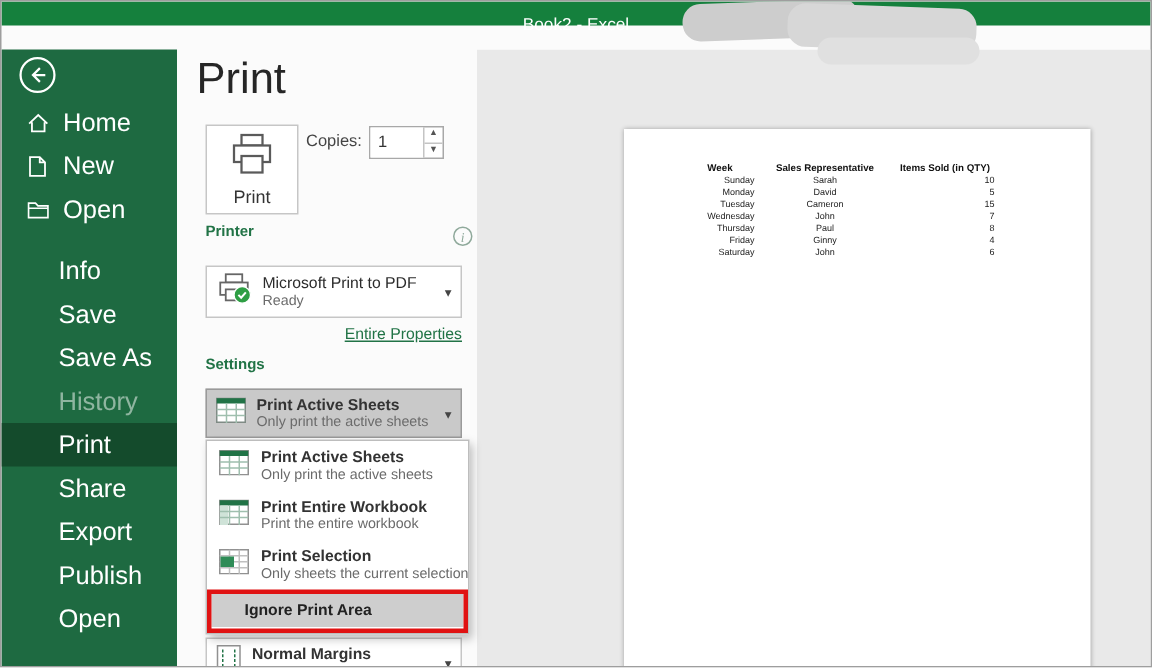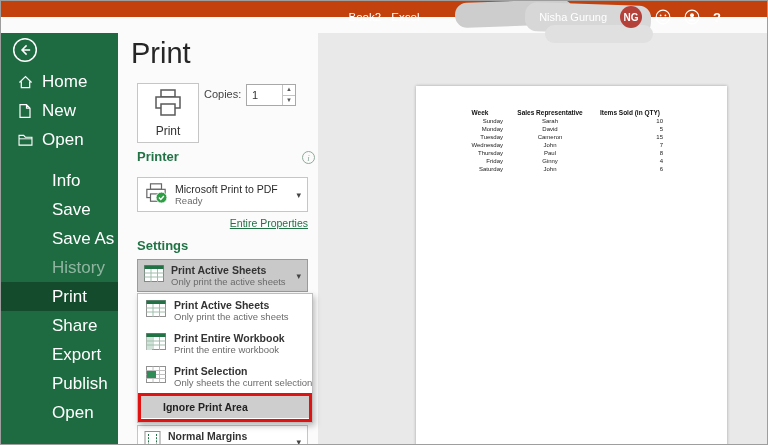--- a/index.html
+++ b/index.html
@@ -1,57 +1,57 @@
 <!DOCTYPE html>
 <html><head>
 <meta charset="utf-8">
 <style>
   * { margin:0; padding:0; box-sizing:border-box; }
   html,body { width:768px; height:445px; }
   body { font-family:"Liberation Sans", sans-serif; overflow:hidden; background:#fff; cursor:default; }
   .app { position:relative; width:768px; height:445px; overflow:hidden; border:1px solid #9e9e9e; background:#fbfbfb; }
 
   
-  .titlebar { position:absolute; left:0; top:0; right:0; height:16px; background:#c2410c; z-index:30; }
+  .titlebar { position:absolute; left:0; top:0; right:0; height:16px; background:#15803d; z-index:30; }
   .tb-title { position:absolute; left:0; right:0; top:0; line-height:32px; text-align:center; color:#fff; font-size:11.5px; }
   .smudge { position:absolute; left:452px; top:0; width:212px; height:48px; pointer-events:none; z-index:2; }
   .smudge i { position:absolute; display:block; background:#d2d2d2; border-radius:12px; }
   .smudge i:nth-child(1) { left:2px; top:0; width:118px; height:25px; transform:rotate(-2deg); background:#cdcdcd; }
   .smudge i:nth-child(2) { left:72px; top:3px; width:126px; height:29px; transform:rotate(2deg); background:#d7d7d7; }
   .smudge i:nth-child(3) { left:92px; top:24px; width:108px; height:18px; background:#e0e0e0; border-radius:9px; }
   .tb-right { position:absolute; right:0; top:0; height:32px; display:flex; align-items:center; gap:13px; padding-right:46px; z-index:6; }
   .tb-user { color:#fff; font-size:11px; white-space:nowrap; }
   .tb-avatar { width:22px; height:22px; border-radius:50%; background:#b5413b; color:#fff; font-size:10px; font-weight:bold; display:flex; align-items:center; justify-content:center; }
   .tb-icon { display:flex; align-items:center; justify-content:center; }
   .tb-help { color:#fff; font-size:13px; font-weight:bold; }
 
   
   .sidebar { position:absolute; left:0; top:32px; bottom:0; width:117px; background:#1e6a41; z-index:20; }
   .back-btn { margin:4px 0 4px 11px; width:26px; height:26px; cursor:pointer; }
   .nav-item { height:29px; display:flex; align-items:center; color:#fff; font-size:17px; cursor:pointer; }
   .nav-item.withicon { padding-left:16px; gap:9px; }
-  .nav-item.plain { padding-left:51px; }
+  .nav-item.plain { padding-left:38px; }
   .nav-gap { height:12px; }
   .nav-item.selected { background:#144b2c; }
   .nav-item.disabled { color:rgba(255,255,255,0.5); }
   .nav-ic { width:16px; display:flex; justify-content:center; align-items:center; }
 
   
   .main { position:absolute; left:117px; top:32px; right:0; bottom:0; background:#fbfbfb; overflow:hidden; }
   .page-title { position:absolute; left:13px; top:0; height:40px; line-height:40px; font-size:29px; font-weight:300; color:#262626; }
 
   .print-big { position:absolute; left:19px; top:50px; width:62px; height:60px; background:#fff; border:1px solid #c6c6c6; display:flex; flex-direction:column; align-items:center; justify-content:center; gap:3px; font-size:12px; color:#333; cursor:pointer; }
   .copies-label { position:absolute; left:86px; top:55px; font-size:11px; color:#444; }
   .stepper { position:absolute; left:128px; top:51px; width:50px; height:22px; border:1px solid #a8a8a8; background:#fff; display:flex; }
   .stepper input { flex:1; min-width:0; border:none; outline:none; font-size:11px; padding-left:5px; font-family:inherit; color:#333; }
   .step-arrows { width:13px; border-left:1px solid #c4c4c4; display:flex; flex-direction:column; }
   .step-arrows span { flex:1; font-size:6px; line-height:9px; text-align:center; color:#555; cursor:pointer; }
   .step-arrows span:first-child { border-bottom:1px solid #c4c4c4; }
 
-  .sec-heading { position:absolute; left:19px; font-size:13px; font-weight:600; color:#217346; }
+  .sec-heading { position:absolute; left:19px; font-size:10px; font-weight:600; color:#217346; }
   .info-badge { position:absolute; left:184px; top:118px; width:13px; height:13px; border:1px solid #8fa99b; border-radius:50%; color:#8fa99b; font-size:9px; font-style:italic; font-family:"Liberation Serif", serif; display:flex; align-items:center; justify-content:center; cursor:pointer; }
 
   .dd { position:absolute; left:19px; width:171px; height:35px; background:#fff; border:1px solid #c6c6c6; display:flex; align-items:center; padding:0 6px; gap:7px; cursor:pointer; }
   .dd-text { display:flex; flex-direction:column; line-height:1.2; flex:1; min-width:0; }
   .dd-title { font-size:10.5px; font-weight:600; color:#333; white-space:nowrap; overflow:hidden; }
   .dd-title.reg { font-weight:400; color:#2b2b2b; }
   .dd-sub { font-size:9.5px; color:#6b6b6b; white-space:nowrap; overflow:hidden; }
   .dd-chev { font-size:9px; color:#444; }
   .dd.open { background:#c9c9c9; border-color:#9a9a9a; }
 
@@ -83,40 +83,20 @@
 
 <div class="app">
 
   <div class="titlebar">
     <div class="smudge">
         <i></i>
         <i></i>
         <i></i>
       </div>
     <span class="tb-title">Book2 - Excel</span>
-    <div class="tb-right">
-      <span class="tb-user">Nisha Gurung</span>
-      <span class="tb-avatar">NG</span>
-      <span class="tb-icon">
-        <svg width="16" height="16" viewBox="0 0 16 16">
-            <circle cx="8" cy="8" r="6.8" fill="none" stroke="#fff" stroke-width="1.2"></circle>
-            <circle cx="5.6" cy="6.4" r="0.9" fill="#fff"></circle>
-            <circle cx="10.4" cy="6.4" r="0.9" fill="#fff"></circle>
-            <path d="M5 9.4 a3.2 3.2 0 0 0 6 0" fill="none" stroke="#fff" stroke-width="1.2"></path>
-          </svg>
-      </span>
-      <span class="tb-icon">
-        <svg width="16" height="16" viewBox="0 0 16 16">
-            <circle cx="8" cy="8" r="6.8" fill="none" stroke="#fff" stroke-width="1.2"></circle>
-            <circle cx="8" cy="6.3" r="2" fill="#fff"></circle>
-            <path d="M4.2 12.3 a4.2 4.2 0 0 1 7.6 0" fill="#fff"></path>
-          </svg>
-      </span>
-      <span class="tb-icon tb-help">?</span>
-    </div>
   </div>
 
   <div class="sidebar">
     <div class="back-btn">
       <svg width="26" height="26" viewBox="0 0 26 26">
           <circle cx="13" cy="13" r="11.3" fill="none" stroke="#fff" stroke-width="1.5"></circle>
           <path d="M14.6 8.4 L10 13 l4.6 4.6 M10 13 h8.2" fill="none" stroke="#fff" stroke-width="1.5"></path>
         </svg>
     </div>
 

